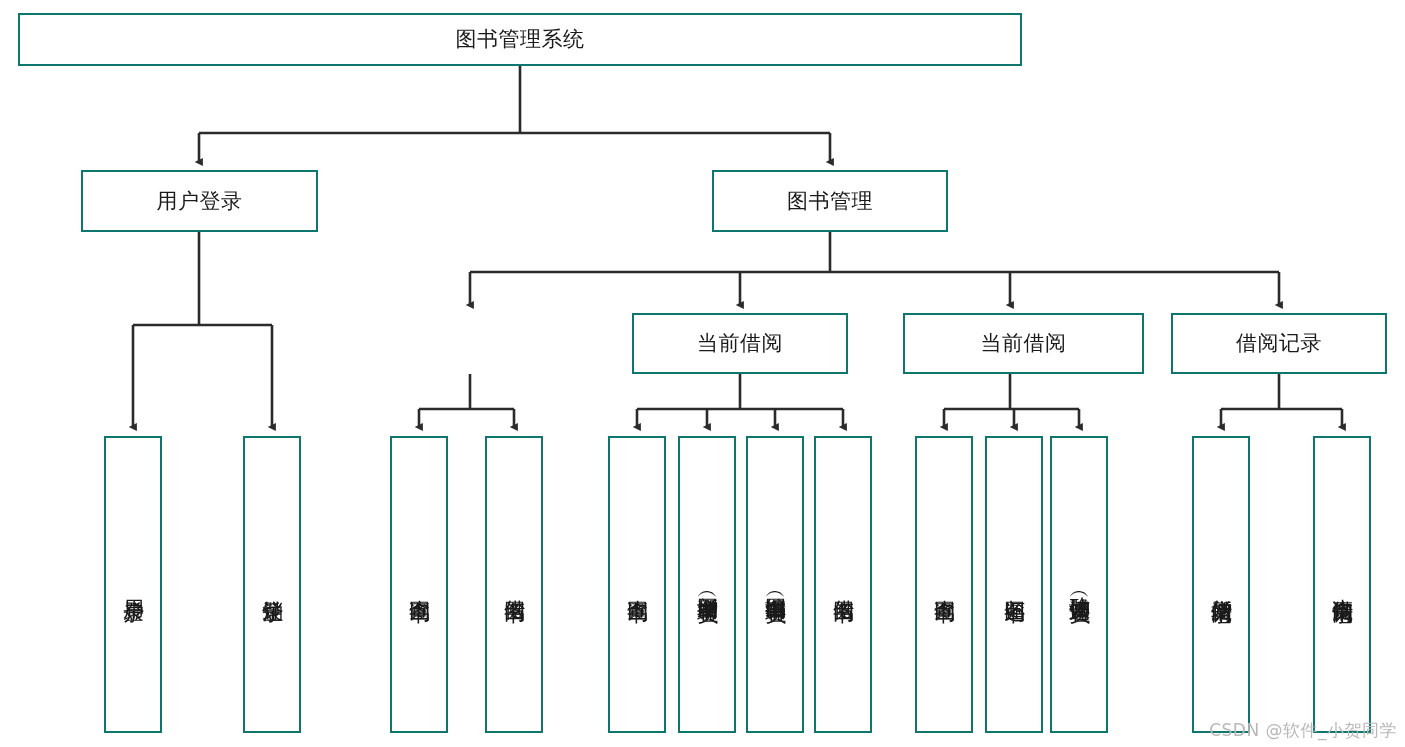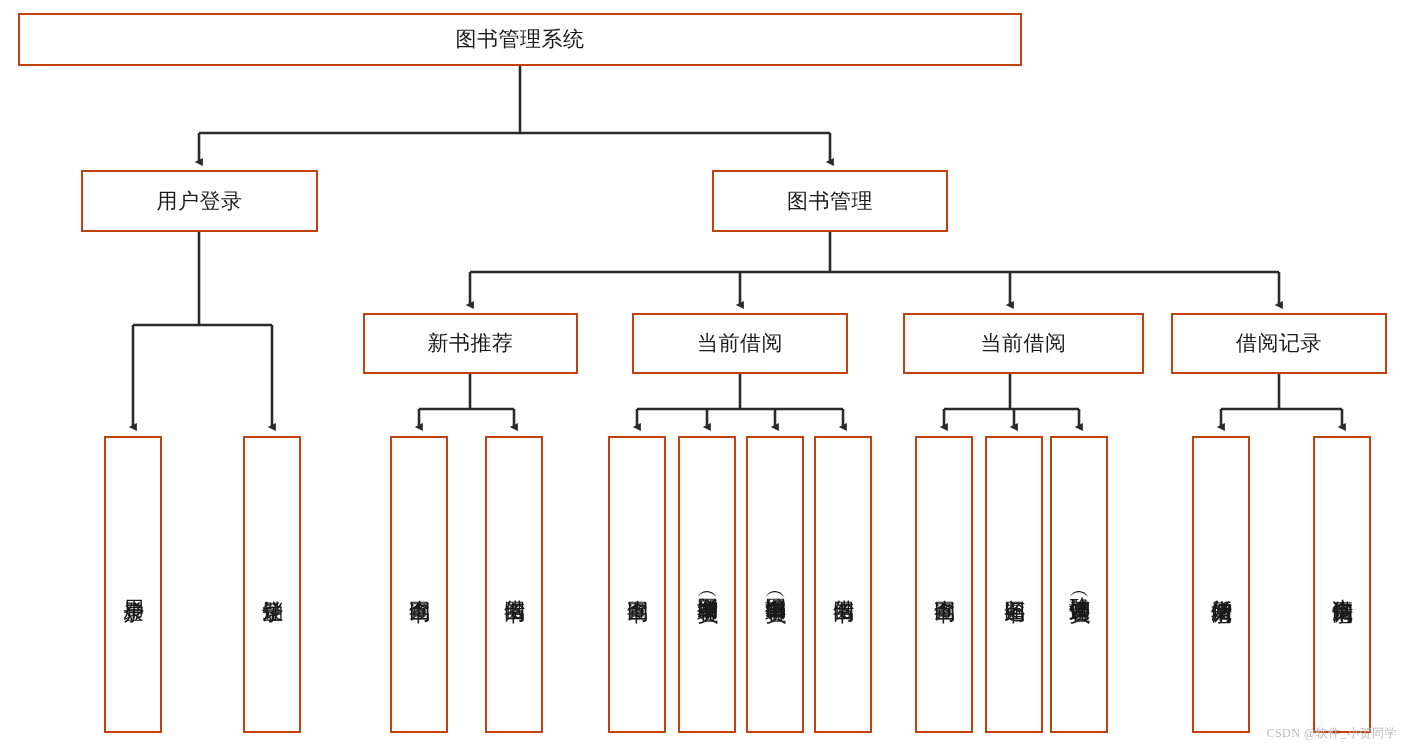--- a/index.html
+++ b/index.html
@@ -21,21 +21,21 @@
     position: absolute;
     left: 0;
     top: 0;
     width: 1405px;
     height: 747px;
   }
   .node {
     position: absolute;
     box-sizing: border-box;
     background: #ffffff;
-    border: 2px solid #c2410c;
+    border: 2px solid #0f766e;
     display: flex;
     align-items: center;
     justify-content: center;
     color: #1a1a1a;
   }
   .node .label {
     display: block;
     text-align: center;
     line-height: 1.15;
     white-space: nowrap;
@@ -54,26 +54,25 @@
     font-size: 21px;
     line-height: 1.12;
     letter-spacing: 1px;
     white-space: normal;
     max-height: 272px;
   }
   .watermark {
     position: absolute;
     right: 8px;
     bottom: 5px;
-    font-size: 12px;
+    font-size: 17px;
     color: #b9b9b9;
     letter-spacing: 0.5px;
     white-space: nowrap;
     pointer-events: none;
-    font-family: Liberation Serif, serif;
   }
 </style>
 </head>
 <body>
 
 <div id="canvas">
 
   <svg id="edges" viewBox="0 0 1405 747" xmlns="http://www.w3.org/2000/svg">
     <defs>
       <marker id="arrow" markerWidth="9" markerHeight="9" refX="4.5" refY="4.3" orient="auto" markerUnits="userSpaceOnUse">
@@ -128,23 +127,20 @@
     <span class="label">图书管理系统</span>
   </div>
 
   <div class="node horiz" id="n-l1-0" style="left: 81px; top: 170px; width: 237px; height: 62px;">
     <span class="label">用户登录</span>
   </div>
   <div class="node horiz" id="n-l1-1" style="left: 712px; top: 170px; width: 236px; height: 62px;">
     <span class="label">图书管理</span>
   </div>
 
-  <div class="node horiz" id="n-l2-0" style="left: 363px; top: 313px; width: 215px; height: 61px;">
-    <span class="label">新书推荐</span>
-  </div>
   <div class="node horiz" id="n-l2-1" style="left: 632px; top: 313px; width: 216px; height: 61px;">
     <span class="label">当前借阅</span>
   </div>
   <div class="node horiz" id="n-l2-2" style="left: 903px; top: 313px; width: 241px; height: 61px;">
     <span class="label">当前借阅</span>
   </div>
   <div class="node horiz" id="n-l2-3" style="left: 1171px; top: 313px; width: 216px; height: 61px;">
     <span class="label">借阅记录</span>
   </div>
 

